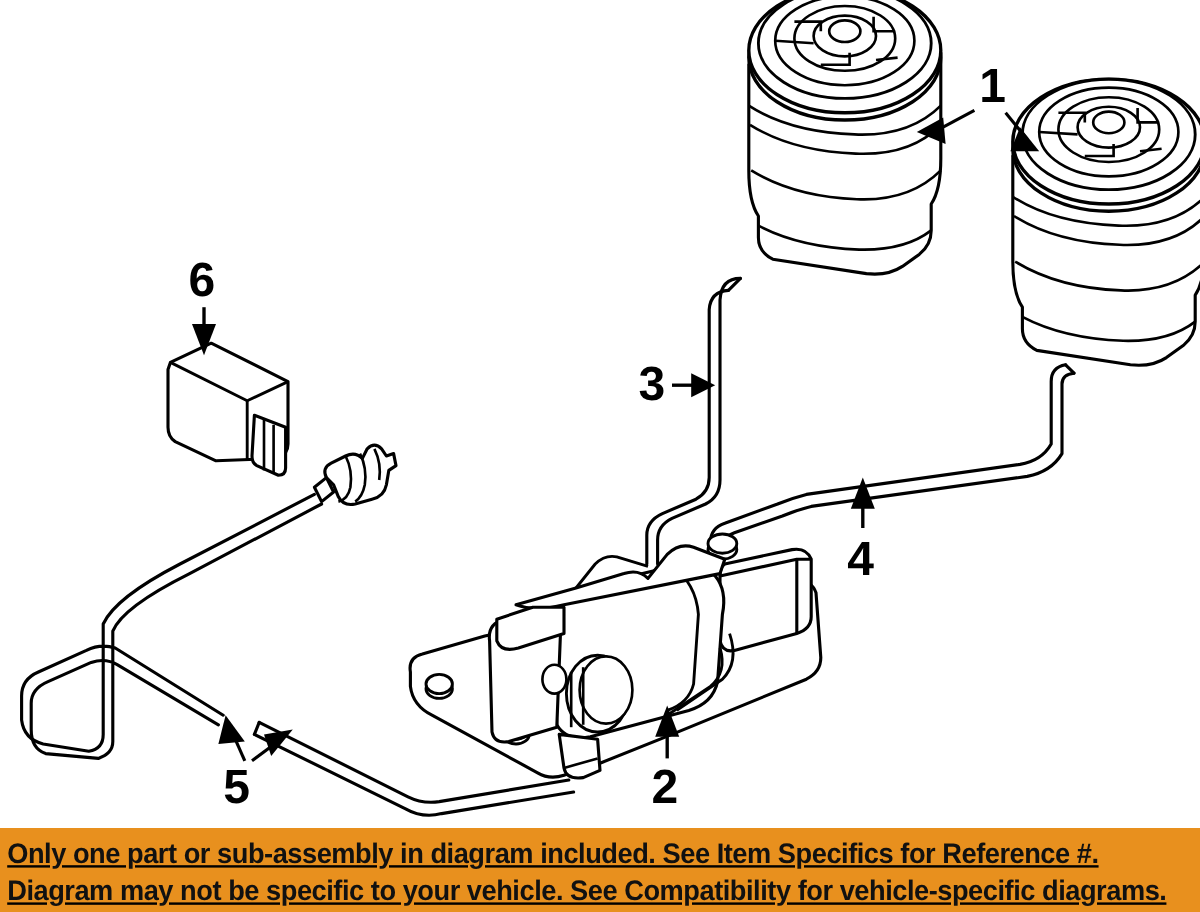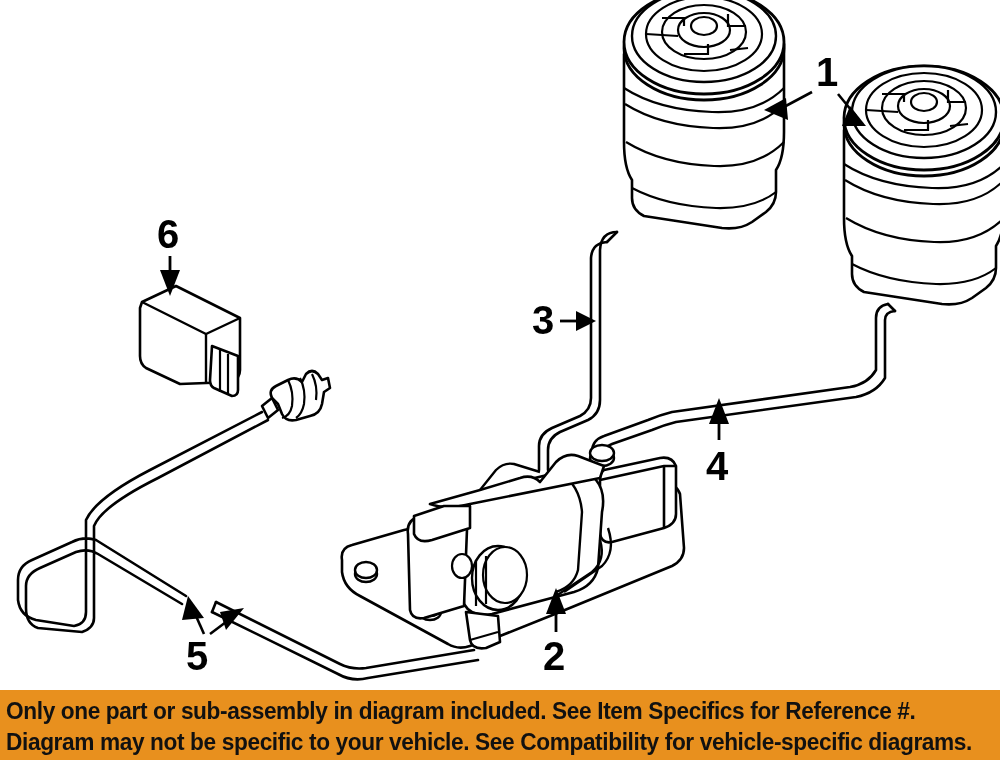--- a/index.html
+++ b/index.html
@@ -27,20 +27,21 @@
     left: 0;
     top: 690px;
     width: 1000px;
     height: 70px;
     background: #e8901e;
     box-sizing: border-box;
     padding: 4px 10px 0 6px;
     display: flex;
     flex-direction: column;
     justify-content: center;
+    text-decoration: underline;
   }
   .banner-line {
     font-family: "Liberation Sans", sans-serif;
     font-weight: bold;
     font-size: 23.5px;
     line-height: 31px;
     color: #111111;
     letter-spacing: -0.4px;
     transform: scaleX(0.965);
     transform-origin: left center;

